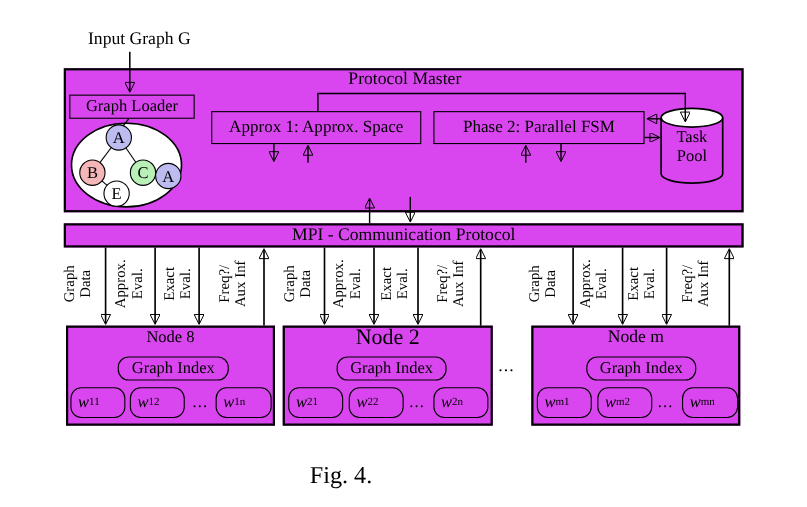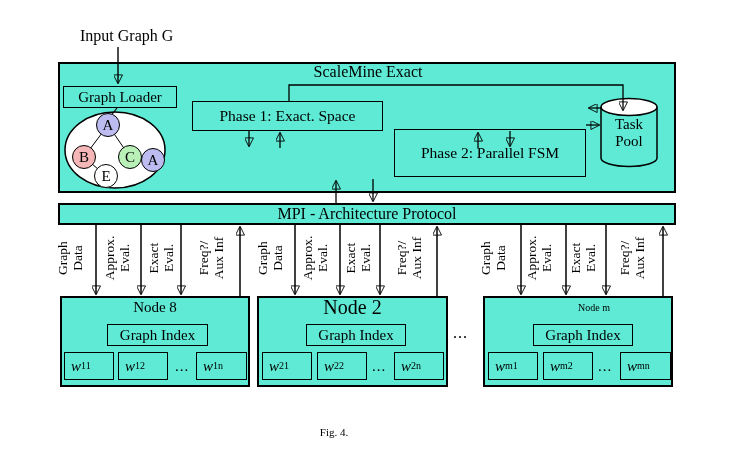--- a/index.html
+++ b/index.html
@@ -1,21 +1,21 @@
 <!DOCTYPE html>
 <html><head>
 <meta charset="utf-8">
 <style>
   html,body{margin:0;padding:0;background:#ffffff;}
   #canvas{position:relative;width:734px;height:461px;background:#ffffff;overflow:hidden;
           font-family:"Liberation Serif", serif;color:#000;}
-  .box{position:absolute;background:#5eead4;border:1.5px solid #000;box-sizing:border-box;
+  .box{position:absolute;background:#d946ef;border:1.5px solid #000;box-sizing:border-box;
        display:flex;align-items:center;justify-content:center;white-space:nowrap;}
   .thick{border-width:2px;}
-  .thin{border-width:1px;}
+  .thin{border-width:1px;border-radius:10px;}
   .lbl{position:absolute;white-space:nowrap;}
   .ctr{text-align:center;display:flex;align-items:center;justify-content:center;}
   .rot{position:absolute;width:76px;height:30px;transform:rotate(-90deg);
        text-align:center;font-size:13.5px;line-height:15px;}
   .wvar{font-style:italic;font-size:15px;}
   .wbox{justify-content:flex-start;padding-left:6px;}
   .wbox sub{font-size:10px;line-height:0;}
   .dots{position:absolute;font-size:15px;letter-spacing:1px;}
   #wires{position:absolute;left:0;top:0;width:734px;height:461px;pointer-events:none;}
   #wires line, #wires path{stroke:#000;fill:none;}
@@ -23,28 +23,28 @@
   .gnode-label{font-size:13px;}
 </style>
 </head>
 <body>
 
 <div id="canvas">
 
   <div class="lbl" style="left:64px;top:27px;font-size:16px;margin-left:16px;">Input Graph G</div>
 
   <div class="box thick" style="left:58px;top:62px;width:618px;height:131px;"></div>
-  <div class="lbl ctr" style="left:258px;top:63px;width:220px;height:17px;font-size:16px;">ScaleMine Exact</div>
+  <div class="lbl ctr" style="left:258px;top:63px;width:220px;height:17px;font-size:16px;">Protocol Master</div>
 
   <div class="box" style="left:63px;top:86px;width:114px;height:22px;font-size:15px;">Graph Loader</div>
 
-  <div class="box" style="left:192px;top:101px;width:191px;height:30px;font-size:15.5px;">Phase 1: Exact. Space</div>
-  <div class="box" style="left:394px;top:101px;width:192px;height:48px;font-size:15.5px;margin-top:28px;">Phase 2: Parallel FSM</div>
-
-  <div class="box thick" style="left:58px;top:203px;width:618px;height:22px;font-size:16px;">MPI - Architecture Protocol</div>
+  <div class="box" style="left:192px;top:101px;width:191px;height:30px;font-size:15.5px;">Approx 1: Approx. Space</div>
+  <div class="box" style="left:394px;top:101px;width:192px;height:30px;font-size:15.5px;">Phase 2: Parallel FSM</div>
+
+  <div class="box thick" style="left:58px;top:203px;width:618px;height:22px;font-size:16px;">MPI - Communication Protocol</div>
 
   <div class="rot" style="left:32px;top:243px;">
     <span>Graph</span><br>
     <span>Data</span></div>
   <div class="rot" style="left:79px;top:243px;">
     <span>Approx.</span><br>
     <span>Eval.</span></div>
   <div class="rot" style="left:123px;top:243px;">
     <span>Exact</span><br>
     <span>Eval.</span></div>
@@ -108,37 +108,37 @@
     </div>
   <div class="dots" style="left:372px;top:358px;">...</div>
   <div class="box thin wbox" style="left:394px;top:352px;width:50px;height:28px;">
     <span class="wvar">w</span>
       <sub>2n</sub>
     </div>
 
   <div class="dots" style="left:453px;top:324px;font-size:16px;">...</div>
 
   <div class="box thick" style="left:483px;top:296px;width:190px;height:91px;"></div>
-  <div class="lbl ctr" style="left:483px;top:298px;width:190px;height:18px;font-size:10px;margin-left:16px;">Node m</div>
+  <div class="lbl ctr" style="left:483px;top:298px;width:190px;height:18px;font-size:16px;">Node m</div>
   <div class="box thin" style="left:533px;top:324px;width:100px;height:22px;font-size:15px;">Graph Index</div>
   <div class="box thin wbox" style="left:488px;top:352px;width:50px;height:28px;">
     <span class="wvar">w</span>
       <sub>m1</sub>
     </div>
   <div class="box thin wbox" style="left:543px;top:352px;width:50px;height:28px;">
     <span class="wvar">w</span>
       <sub>m2</sub>
     </div>
   <div class="dots" style="left:598px;top:358px;">...</div>
   <div class="box thin wbox" style="left:620px;top:352px;width:51px;height:28px;">
     <span class="wvar">w</span>
       <sub>mn</sub>
     </div>
 
-  <div class="lbl ctr" style="left:0;top:421px;width:636px;height:22px;font-size:11px;margin-left:24px;">
+  <div class="lbl ctr" style="left:0;top:421px;width:636px;height:22px;font-size:22px;">
     <span>Fig. 4.</span>
     <span style="display:inline-block;width:16px;"></span>
   </div>
 
   <svg id="wires" viewBox="0 0 734 461">
     <defs>
       <marker id="arr" viewBox="0 0 10 10" refX="9" refY="5" markerWidth="12" markerHeight="9" orient="auto" markerUnits="userSpaceOnUse">
         <path d="M0 0 L10 5 L0 10 Z" fill="#000" stroke="none"></path>
       </marker>
     </defs>

